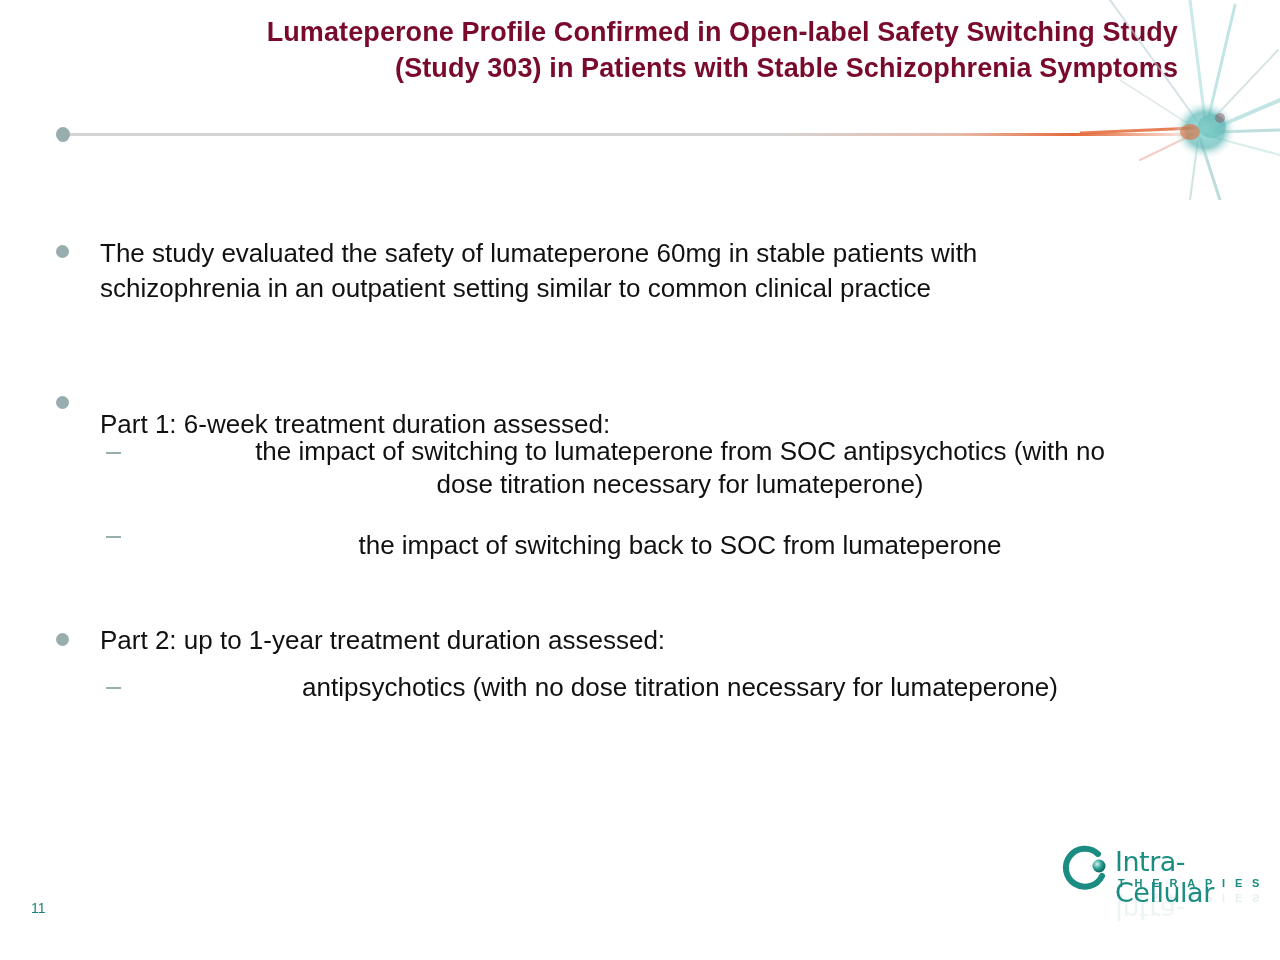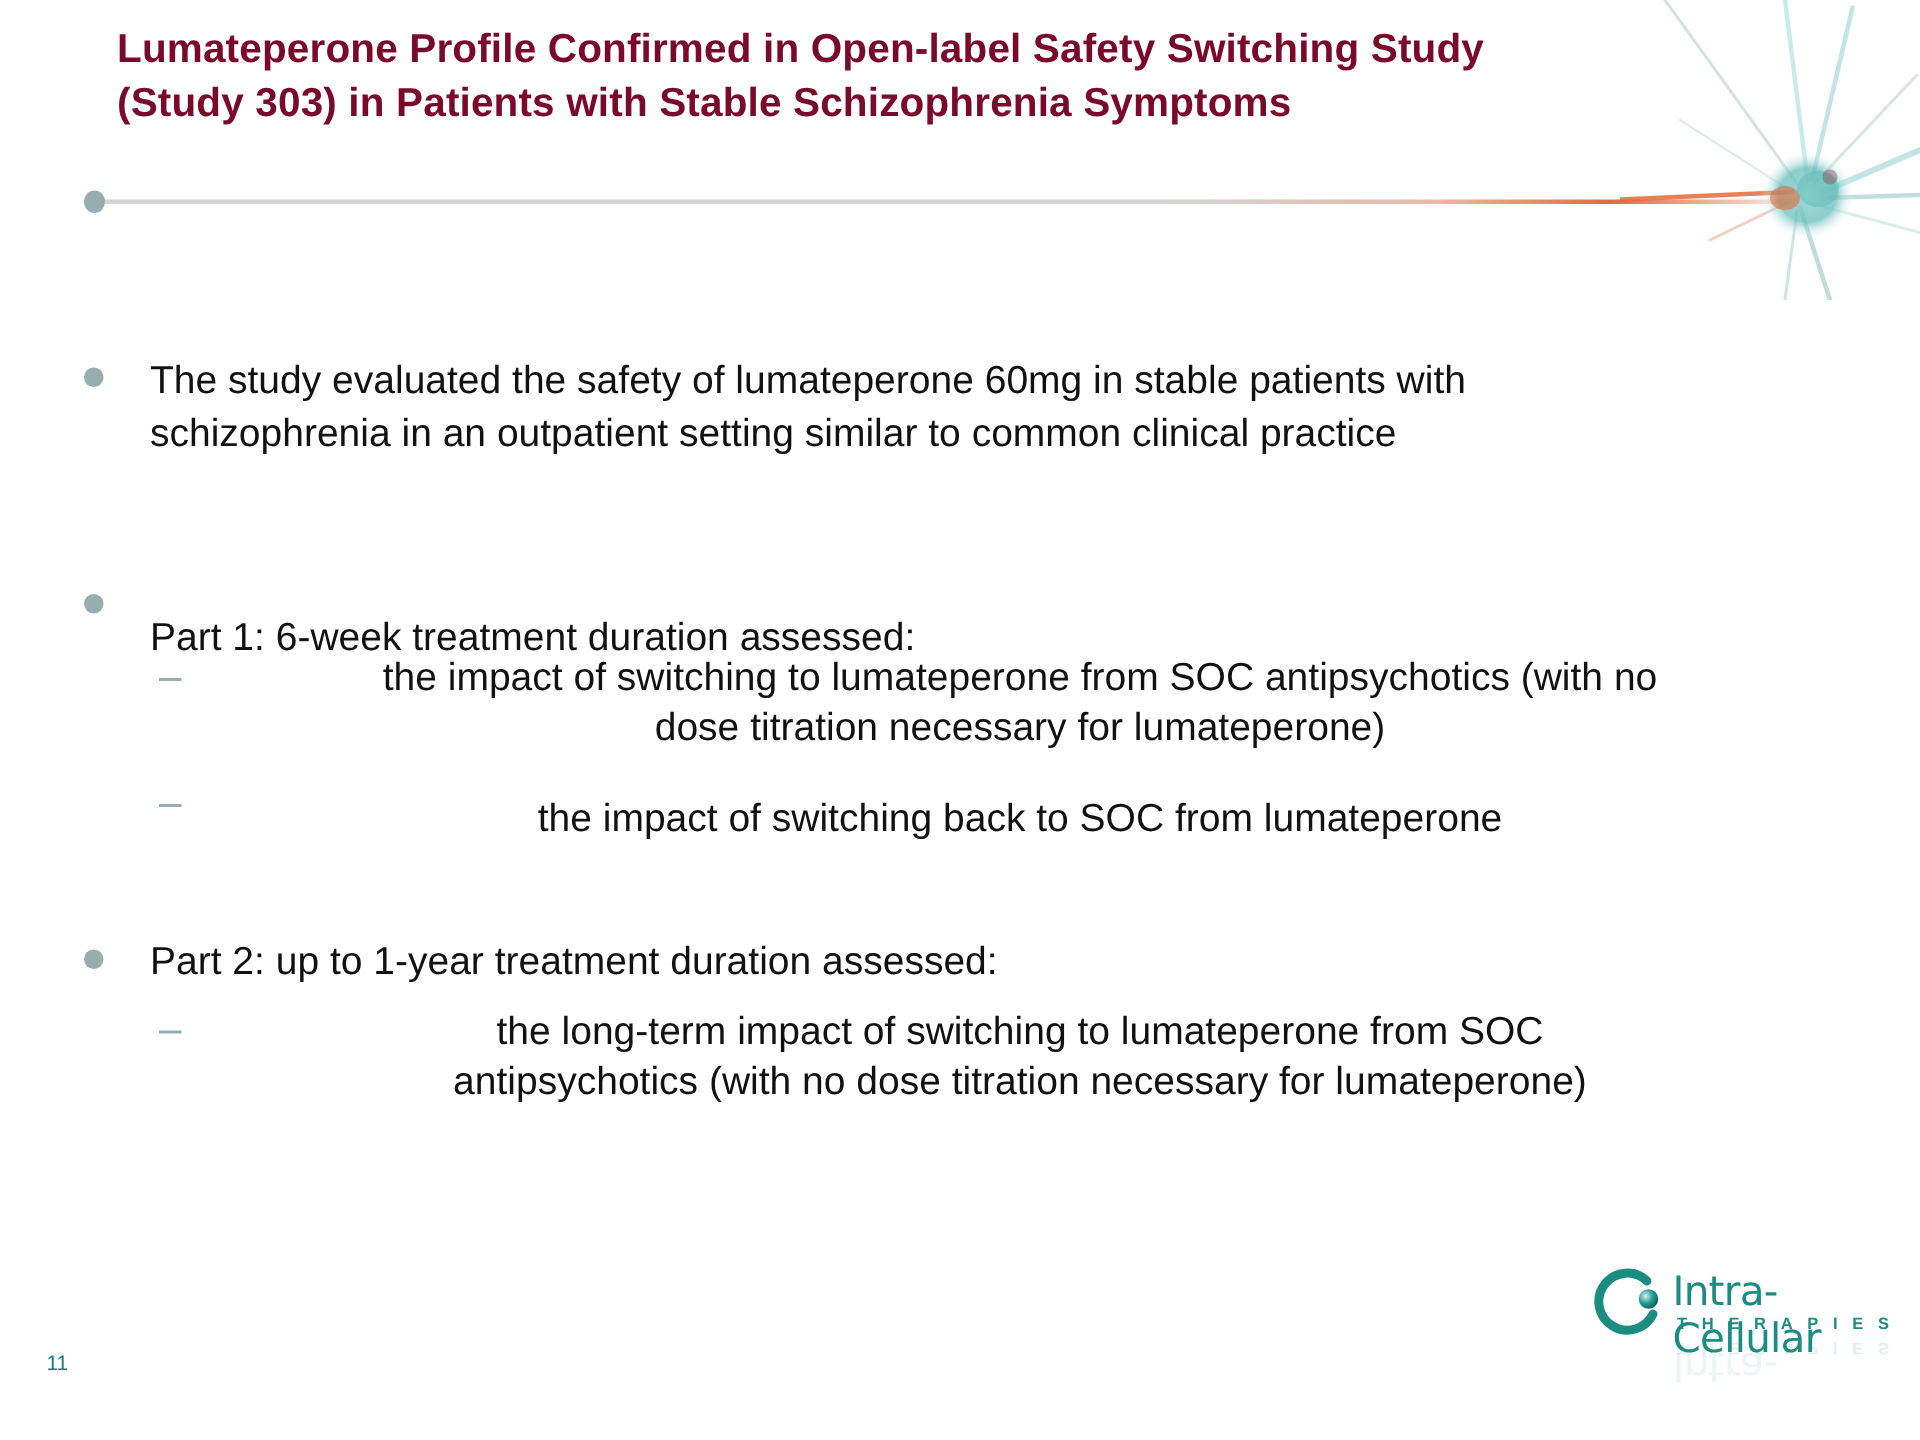--- a/index.html
+++ b/index.html
@@ -17,20 +17,21 @@
     .slide-title {
       position: absolute;
       left: 78px;
       top: 14px;
       width: 1100px;
       font-weight: bold;
       font-size: 27px;
       line-height: 36px;
       color: #7a0a2c;
       letter-spacing: 0.1px;
+      text-align: right;
     }
     .title-rule {
       position: absolute;
       left: 62px;
       top: 133px;
       width: 1150px;
       height: 3px;
       background: linear-gradient(to right, #d4d4d4 0%, #d4d4d4 62%, #e8b9a8 78%, #e46a3a 88%, rgba(228,106,58,0) 100%);
     }
     .rule-dot {
@@ -203,21 +204,20 @@
     <div>the impact of switching back to SOC from lumateperone</div>
   </div>
 
   <div class="bullet-dot" style="top:633px;"></div>
   <div class="bullet" style="top:623px;">
     <div>Part 2: up to 1-year treatment duration assessed:</div>
   </div>
 
   <div class="sub-dash" style="top:687px;"></div>
   <div class="sub" style="top:671px;">
-    <div>the long-term impact of switching to lumateperone from SOC</div>
     <div>antipsychotics  (with no dose titration necessary for lumateperone)</div>
   </div>
 </div>
 
 <div class="page-num">11</div>
 
 <svg style="position:absolute; left:1058px; top:842px; width:52px; height:50px;" viewBox="0 0 52 50" xmlns="http://www.w3.org/2000/svg">
   <defs>
     <radialGradient id="sph" cx="35%" cy="35%" r="65%">
       <stop offset="0%" stop-color="#d8f2ef"></stop>

